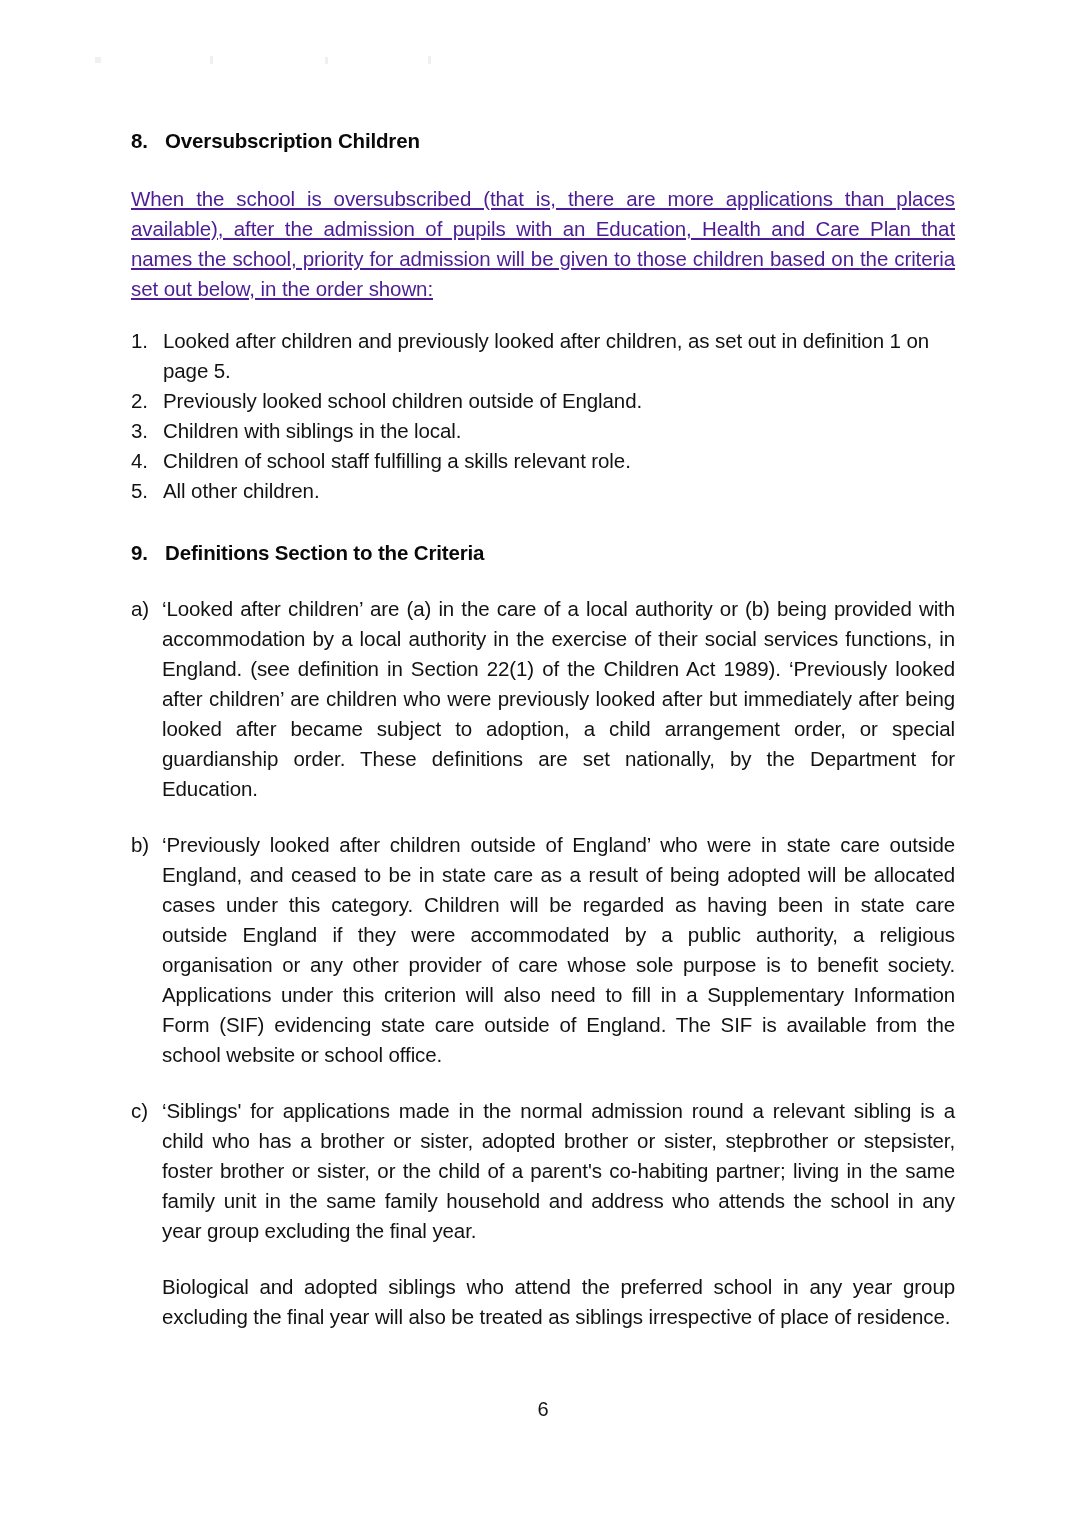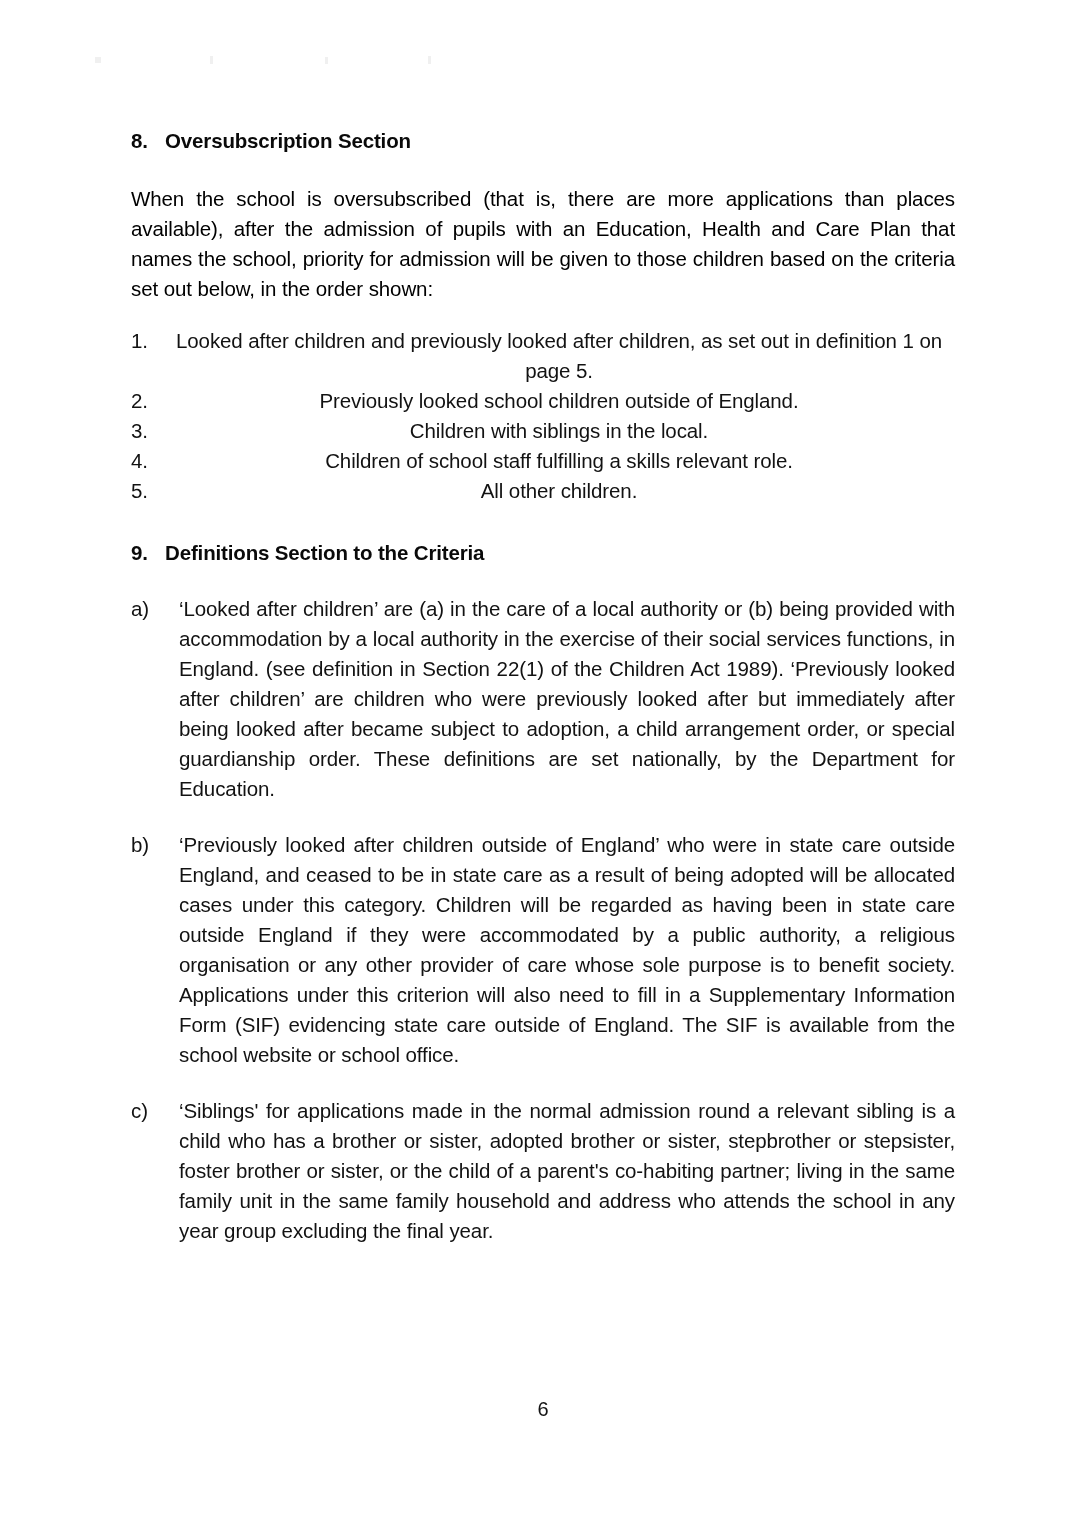--- a/index.html
+++ b/index.html
@@ -44,22 +44,23 @@
   .section-heading .sec-title {
     flex: 1 1 auto;
   }
 
   
   .body-para {
     font-size: 20.5px;
     line-height: 30px;
     text-align: justify;
     letter-spacing: -0.1px;
-    color: #000000;
+    color: #4c1d95;
     hyphens: none;
+    text-decoration: underline;
   }
   .body-para.last-flush { text-align-last: left; }
 
   
   .num-list {
     list-style: none;
     margin: 0;
     padding: 0;
   }
   .num-list li {
@@ -70,21 +71,21 @@
     letter-spacing: -0.1px;
     color: #121212;
   }
   .num-list li .marker {
     width: 32px;
     flex: 0 0 32px;
     text-align: left;
   }
   .num-list li .item-text {
     flex: 1 1 auto;
-    text-align: center;
+    text-align: left;
   }
 
   
   .alpha-list {
     list-style: none;
     margin: 0;
     padding: 0;
   }
   .alpha-item {
     display: flex;
@@ -101,21 +102,20 @@
   .alpha-item .item-body {
     flex: 1 1 auto;
   }
   .alpha-item .item-body p {
     margin: 0;
     text-align: justify;
     hyphens: none;
   }
   .alpha-item .item-body p.flush-last {
     text-align-last: left;
-    margin-left: 17px;
   }
 
   
   .gap-after-heading { height: 29px; }
   .gap-para-to-list  { height: 22px; }
   .gap-list-to-head  { height: 34px; }
   .gap-head-to-list  { height: 28px; }
   .gap-between-items { height: 26px; }
   .gap-inner-para    { height: 26px; }
 
@@ -153,21 +153,21 @@
     <div class="speck" style="left:95px;  top:57px; width:6px;  height:6px;"></div>
     <div class="speck" style="left:210px; top:56px; width:3px;  height:8px;"></div>
     <div class="speck" style="left:325px; top:57px; width:3px;  height:7px;"></div>
     <div class="speck" style="left:428px; top:56px; width:3px;  height:8px;"></div>
   </div>
 
   <div class="content">
 
     <div class="section-heading">
       <span class="sec-num">8.</span>
-      <span class="sec-title">Oversubscription Section</span>
+      <span class="sec-title">Oversubscription Children</span>
     </div>
 
     <div class="gap-after-heading"></div>
 
     <div class="body-para last-flush">When the school is oversubscribed (that is, there are more applications than places available), after the admission of pupils with an Education, Health and Care Plan that names the school, priority for admission will be given to those children based on the criteria set out below, in the order shown:</div>
 
     <div class="gap-para-to-list"></div>
 
     <ol class="num-list">
       <li>
@@ -219,20 +219,21 @@
         </div>
       </div>
 
       <div class="gap-between-items"></div>
 
       <div class="alpha-item">
         <span class="marker">c)</span>
         <div class="item-body">
           <p class="flush-last">‘Siblings' for applications made in the normal admission round a relevant sibling is a child who has a brother or sister, adopted brother or sister, stepbrother or stepsister, foster brother or sister, or the child of a parent's co-habiting partner; living in the same family unit in the same family household and address who attends the school in any year group excluding the final year.</p>
           <div class="gap-inner-para"></div>
+          <p class="flush-last">Biological and adopted siblings who attend the preferred school in any year group excluding the final year will also be treated as siblings irrespective of place of residence.</p>
         </div>
       </div>
 
     </div>
 
   </div>
 
   <div class="page-number">6</div>
 
 </div>

